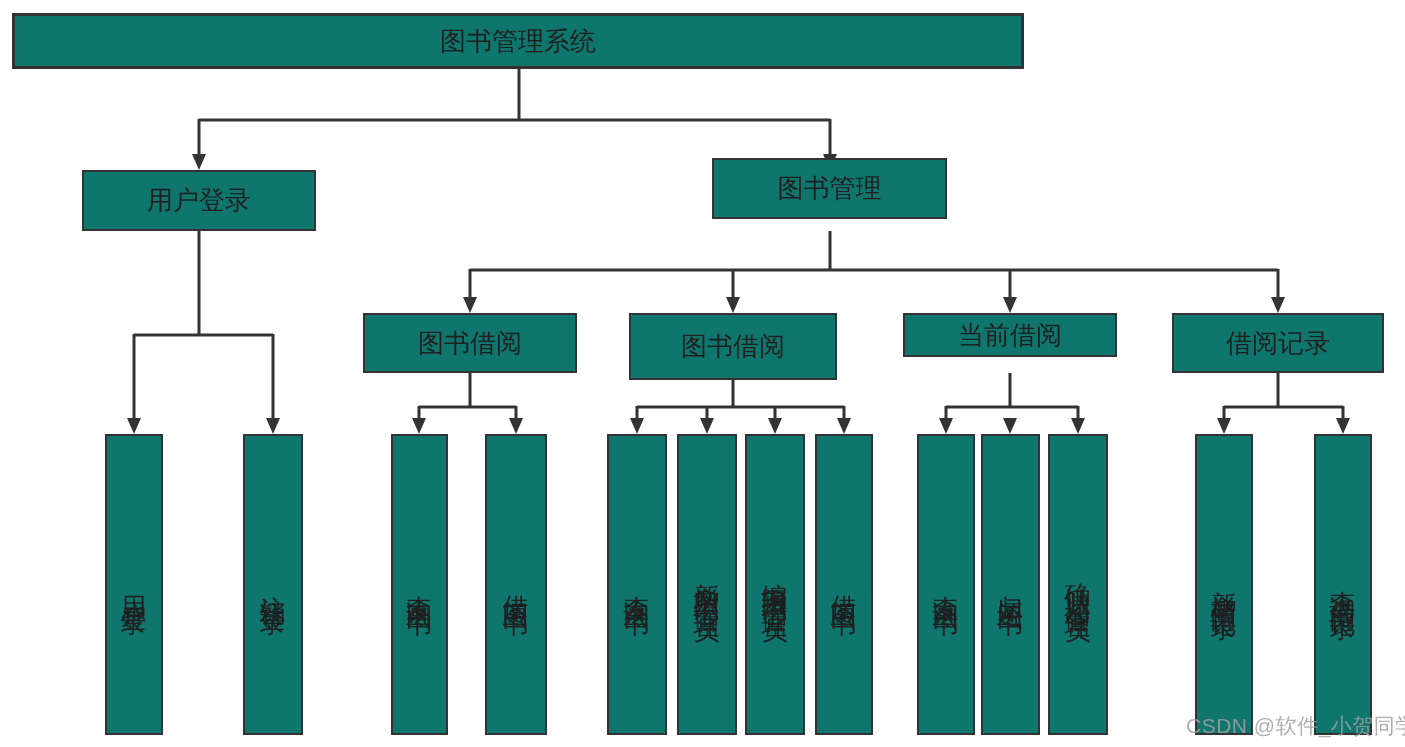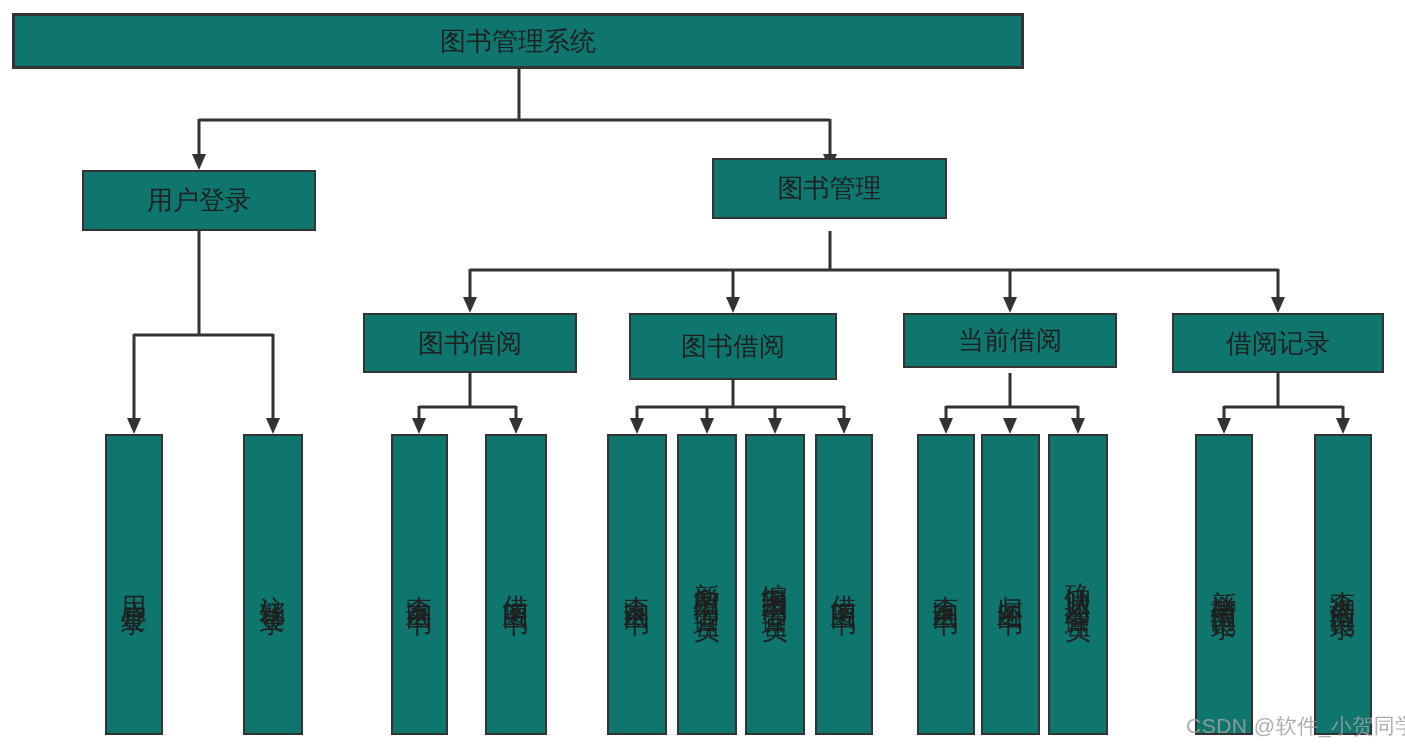--- a/index.html
+++ b/index.html
@@ -102,21 +102,21 @@
     </g>
   </svg>
 
   <div class="node root" style="left:12px; top:13px; width:1012px; height:56px;">图书管理系统</div>
 
   <div class="node" style="left:82px; top:170px; width:234px; height:61px;">用户登录</div>
   <div class="node" style="left:712px; top:158px; width:235px; height:61px;">图书管理</div>
 
   <div class="node" style="left:363px; top:313px; width:214px; height:60px;">图书借阅</div>
   <div class="node" style="left:629px; top:313px; width:208px; height:67px;">图书借阅</div>
-  <div class="node" style="left:903px; top:313px; width:214px; height:55px;">当前借阅</div>
+  <div class="node" style="left:903px; top:313px; width:214px; height:44px;">当前借阅</div>
   <div class="node" style="left:1172px; top:313px; width:212px; height:60px;text-align:right;">借阅记录</div>
 
   <div class="node leaf" style="left:105px; top:434px; width:58px; height:301px;">用户登录</div>
   <div class="node leaf" style="left:243px; top:434px; width:60px; height:301px;">注销登录</div>
 
   <div class="node leaf" style="left:391px; top:434px; width:57px; height:301px;">查询图书</div>
   <div class="node leaf" style="left:485px; top:434px; width:62px; height:301px;">借阅图书</div>
 
   <div class="node leaf" style="left:607px; top:434px; width:60px; height:301px;">查询图书</div>
   <div class="node leaf" style="left:677px; top:434px; width:60px; height:301px;">新增图书（管理员）</div>

